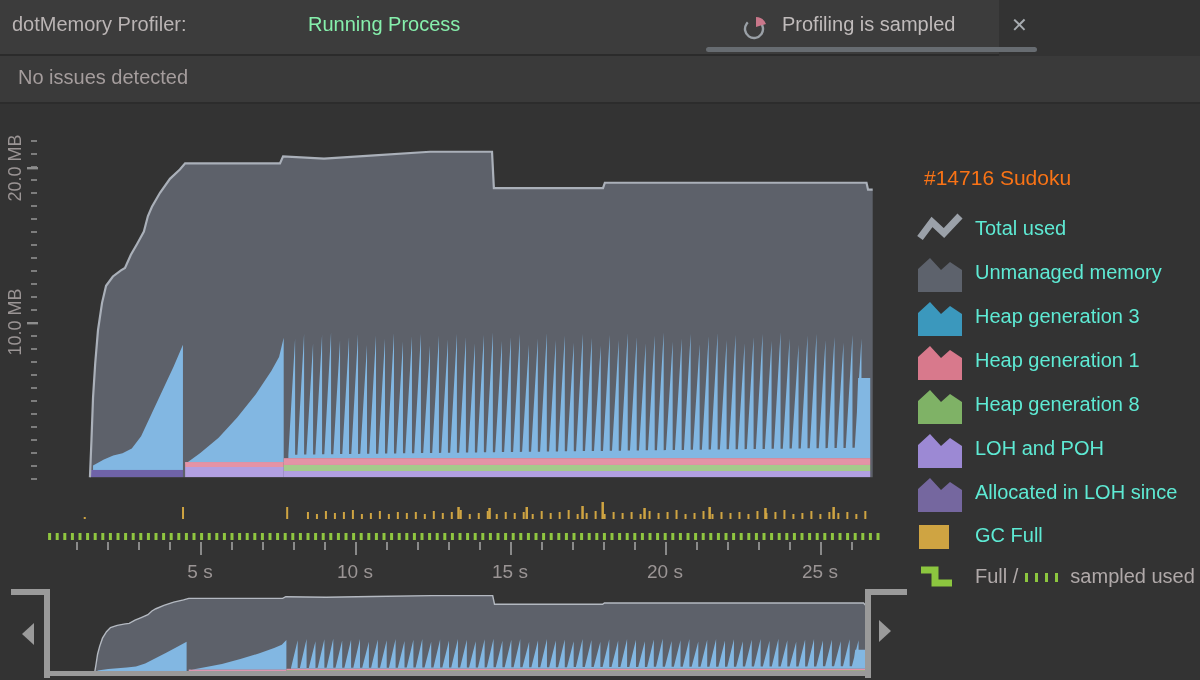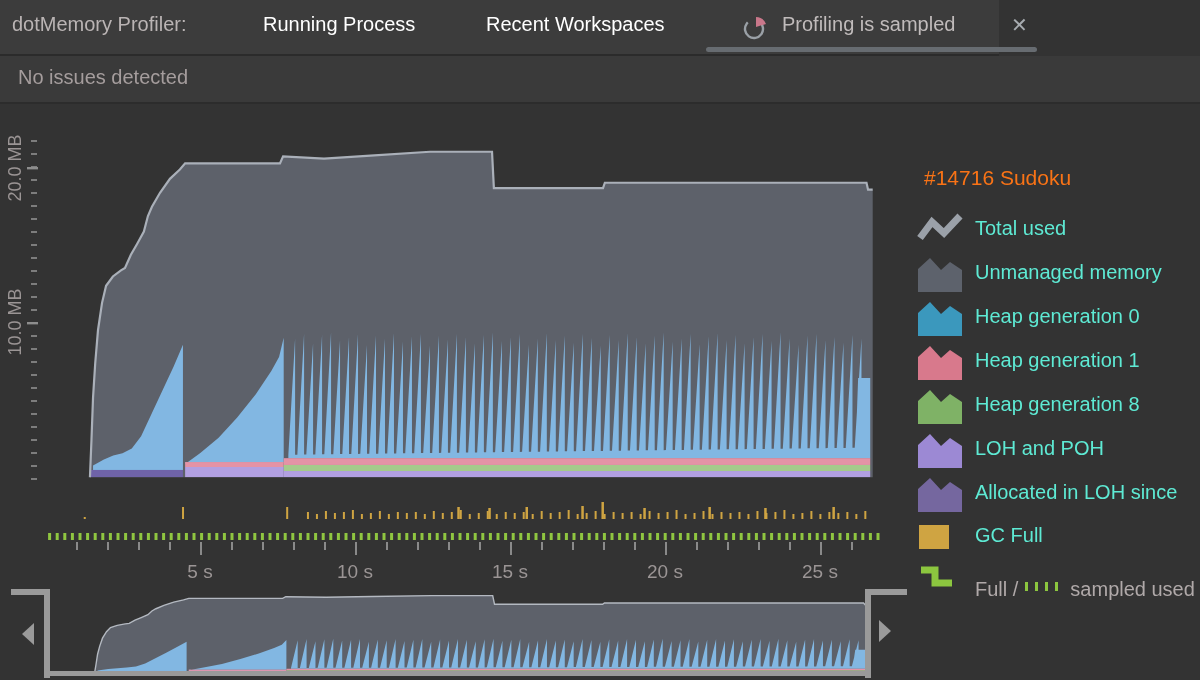--- a/index.html
+++ b/index.html
@@ -1,53 +1,52 @@
 <!DOCTYPE html>
 <html><head>
 <meta charset="utf-8">
 <style>
   html,body{margin:0;padding:0;}
   body{width:1200px;height:680px;background:#333333;overflow:hidden;position:relative;
        font-family:"Liberation Sans",sans-serif;color:#b5afaf;}
   .header{position:absolute;top:0;left:0;width:999px;height:54px;background:#3c3c3c;border-bottom:2px solid #2b2b2b;z-index:5;}
   .header .htext{position:absolute;top:13px;font-size:20px;white-space:nowrap;}
   .app-title{left:12px;color:#bab4b4;}
-  .htab{color:#ffffff;cursor:pointer;}
+  .htab{color:#86efac;cursor:pointer;margin-left:45px;}
   .htab1{left:263px;} .htab2{left:486px;}
   .active-label{left:782px;color:#c0bbbb;}
   .close-x{left:1011px;color:#a7acb0;font-size:19px;cursor:pointer;}
   .pie-wrap{position:absolute;left:742px;top:15px;width:26px;height:26px;}
   .tab-underline{position:absolute;left:706px;top:47px;width:331px;height:5px;background:#676c71;border-radius:3px;}
   .issues-bar{position:absolute;top:56px;left:0;width:1200px;height:46px;background:#3a3a3a;border-bottom:2px solid #2c2c2c;z-index:5;padding-left:8px;}
   .issues-bar span{position:absolute;left:18px;top:10px;font-size:20px;color:#a59d9d;}
   .ylabel{position:absolute;width:80px;height:22px;text-align:center;font-size:18px;color:#9b9595;
           transform:rotate(-90deg);z-index:3;}
   #scene{position:absolute;left:0;top:0;z-index:1;}
   .plot-overlay{position:absolute;left:45px;top:110px;width:828px;height:370px;z-index:2;}
   .legend{position:absolute;left:905px;top:150px;width:300px;z-index:3;}
   .legend-title{position:absolute;left:19px;top:16px;font-size:21px;color:#f97316;white-space:nowrap;}
   .lrow{position:absolute;left:12px;height:40px;white-space:nowrap;cursor:default;}
   .licon{position:absolute;left:0;top:0;width:46px;height:40px;}
   .ltext{position:absolute;left:58px;top:7px;font-size:20px;color:#5eead4;}
   .ltext2{font-size:20px;color:#b0a9a9;}
-  .row9wrap{position:absolute;left:58px;top:20px;display:flex;gap:6px;}
+  .row9wrap{position:absolute;left:58px;top:7px;display:flex;align-items:center;gap:6px;}
   .mm-bar{position:absolute;background:#9a9a9a;z-index:4;}
   .arrow-left{position:absolute;left:22px;top:623px;width:0;height:0;z-index:4;cursor:pointer;
     border-top:11px solid transparent;border-bottom:11px solid transparent;border-right:12px solid #9a9a9a;}
   .arrow-right{position:absolute;left:879px;top:620px;width:0;height:0;z-index:4;cursor:pointer;
     border-top:11px solid transparent;border-bottom:11px solid transparent;border-left:12px solid #9a9a9a;}
   .minimap-zone{position:absolute;left:44px;top:589px;width:833px;height:91px;z-index:3;}
 </style>
 </head>
 <body>
 
 <div class="header">
   <span class="htext app-title">dotMemory Profiler:</span>
   <span class="htext htab htab1">Running Process</span>
-  <span class="htext htab htab2">Recent Workspaces</span>
   <span class="pie-wrap">
     <svg width="26" height="26" viewBox="0 0 26 26">
       <circle cx="12" cy="14" r="9" fill="none" stroke="#9aa0a6" stroke-width="2.4" stroke-dasharray="44 13" transform="rotate(-55 12 14)"></circle>
       <path d="M14,12 L14,2 A11,11 0 0 1 24,9 Z" fill="#c9778a"></path>
     </svg>
   </span>
   <span class="htext active-label">Profiling is sampled</span>
   <span class="htext close-x">✕</span>
   <div class="tab-underline"></div>
 </div>
@@ -342,21 +341,21 @@
   <div class="lrow" style="top:104px;">
     <svg class="licon" viewBox="0 0 46 40">
         <polygon class="lshape" points="1,38 1,15 13,4 24,16 33,8 45,16 45,38" fill="#5d626c"></polygon>
       </svg>
     <span class="ltext">Unmanaged memory</span>
   </div>
   <div class="lrow" style="top:148px;">
     <svg class="licon" viewBox="0 0 46 40">
         <polygon class="lshape" points="1,38 1,15 13,4 24,16 33,8 45,16 45,38" fill="#3b98bd"></polygon>
       </svg>
-    <span class="ltext">Heap generation 0</span>
+    <span class="ltext">Heap generation 3</span>
   </div>
   <div class="lrow" style="top:192px;">
     <svg class="licon" viewBox="0 0 46 40">
         <polygon class="lshape" points="1,38 1,15 13,4 24,16 33,8 45,16 45,38" fill="#d8798c"></polygon>
       </svg>
     <span class="ltext">Heap generation 1</span>
   </div>
   <div class="lrow" style="top:236px;">
     <svg class="licon" viewBox="0 0 46 40">
         <polygon class="lshape" points="1,38 1,15 13,4 24,16 33,8 45,16 45,38" fill="#7fb266"></polygon>

